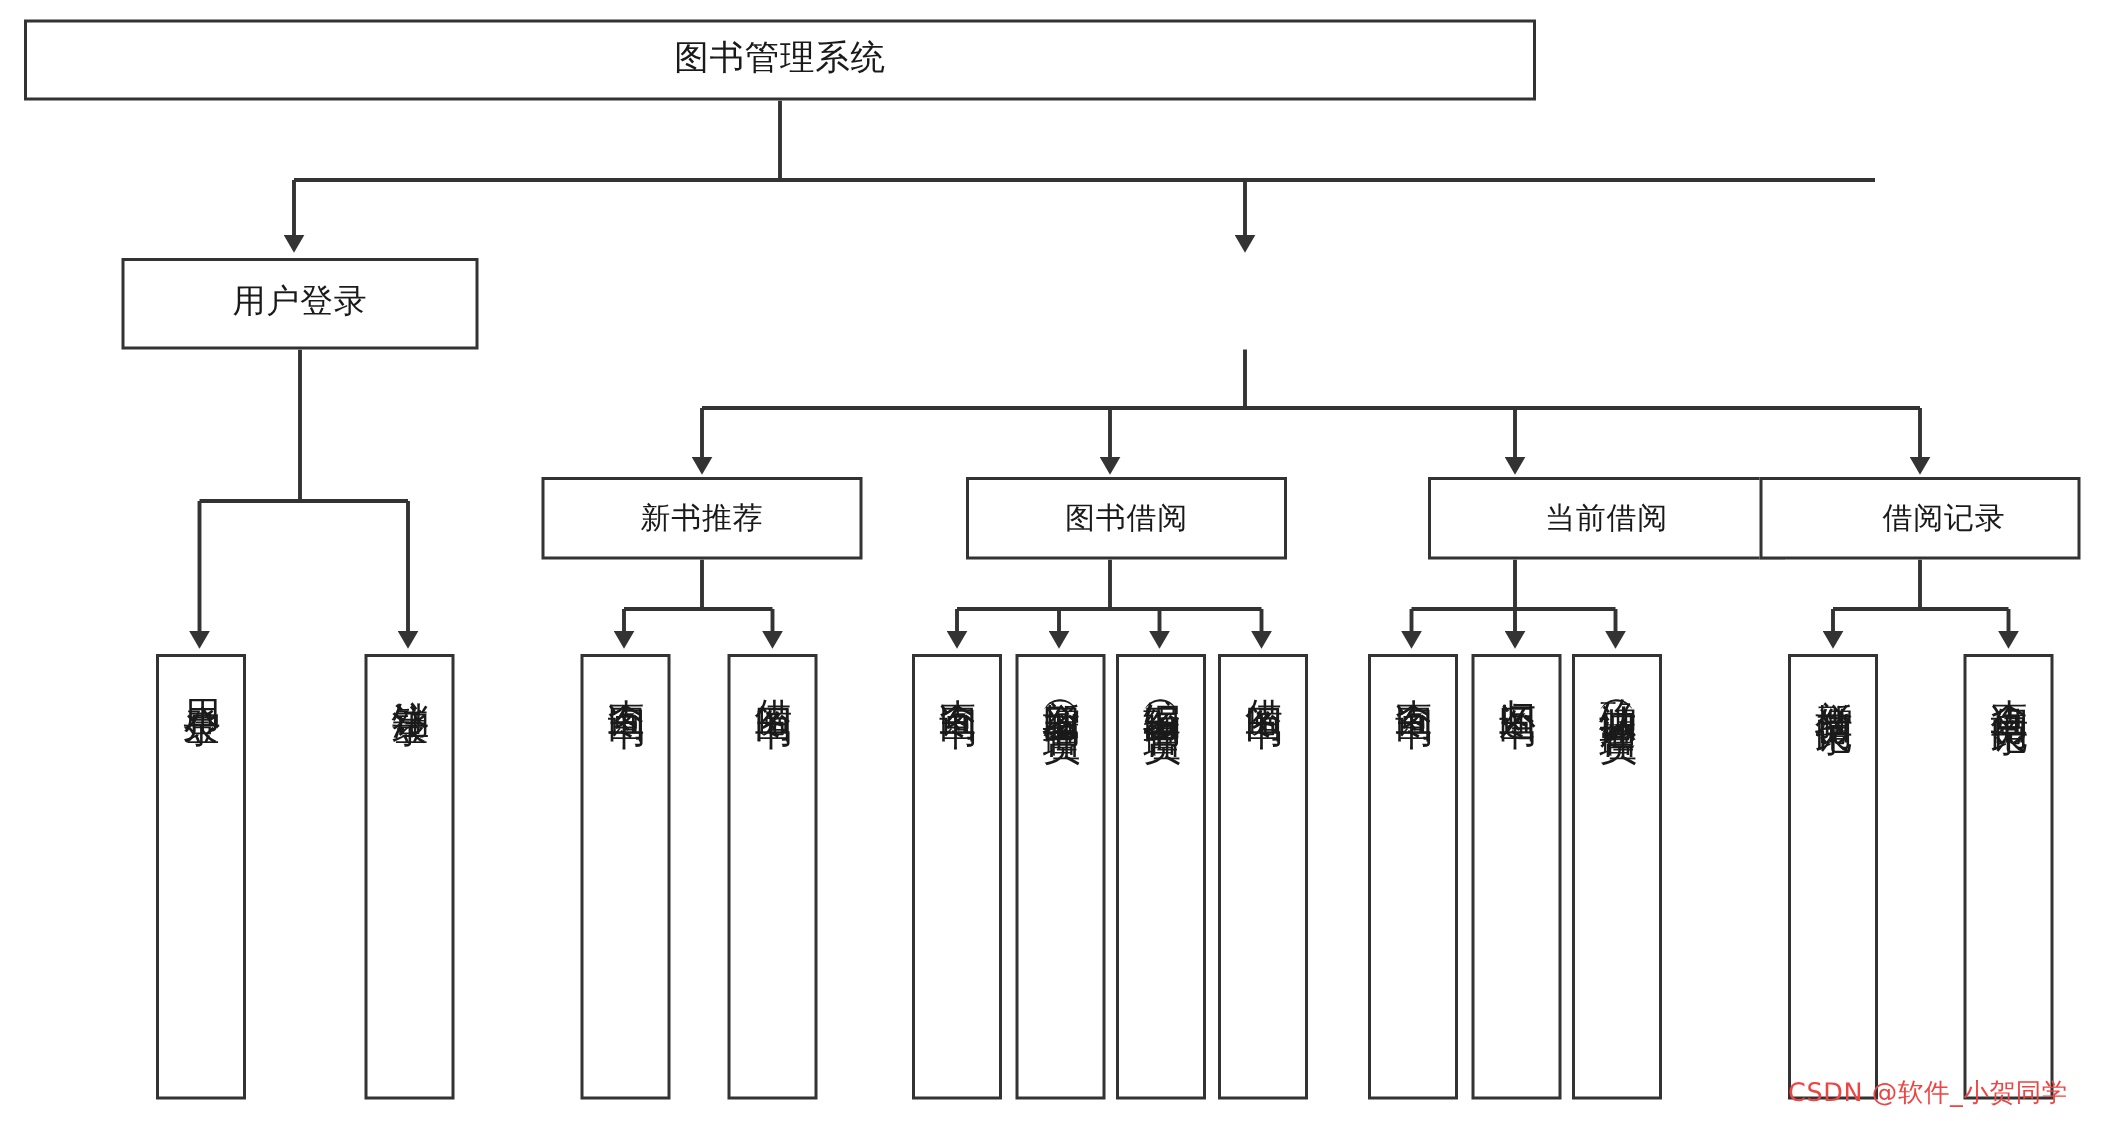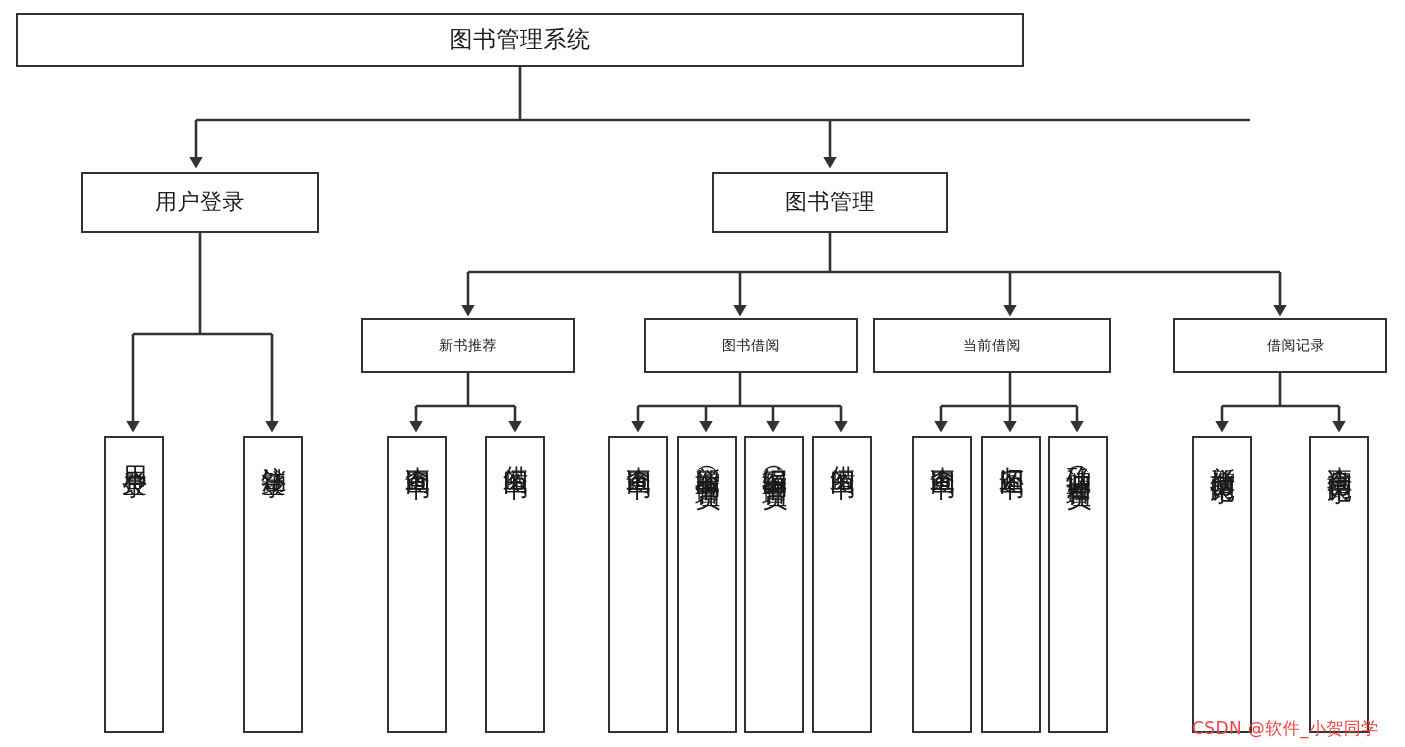--- a/index.html
+++ b/index.html
@@ -41,21 +41,21 @@
   }
   .node-label {
     display: block;
     line-height: 1.28;
     color: #1a1a1a;
     letter-spacing: 0.5px;
   }
   
   .lvl-root .node-label  { font-size: 23px; }
   .lvl-1 .node-label     { font-size: 22px; }
-  .lvl-2 .node-label     { font-size: 14px; }
+  .lvl-2 .node-label     { font-size: 20px; }
 
   
   .node.leaf {
     align-items: flex-start;
     justify-content: center;
     padding-top: 8px;
   }
   .node.leaf .node-label {
     writing-mode: vertical-rl;
     text-orientation: upright;
@@ -129,33 +129,30 @@
   </svg>
 
   <div class="node lvl-root" style="left:16px; top:13px; width:1008px; height:54px;">
     <span class="node-label">图书管理系统</span>
   </div>
 
   <div class="node lvl-1" style="left:81px; top:172px; width:238px; height:61px;">
     <span class="node-label">用户登录</span>
   </div>
 
-  <div class="node lvl-1" style="left:712px; top:172px; width:236px; height:61px;">
-    <span class="node-label">图书管理</span>
-  </div>
 
   <div class="node lvl-2" style="left:361px; top:318px; width:214px; height:55px;">
     <span class="node-label">新书推荐</span>
   </div>
 
   <div class="node lvl-2" style="left:633px; top:318px; width:214px; height:55px;margin-left:11px;">
     <span class="node-label">图书借阅</span>
   </div>
 
-  <div class="node lvl-2" style="left:873px; top:318px; width:238px; height:55px;">
+  <div class="node lvl-2" style="left:952px; top:318px; width:238px; height:55px;">
     <span class="node-label">当前借阅</span>
   </div>
 
   <div class="node lvl-2" style="left:1173px; top:318px; width:214px; height:55px;padding-left:32px;">
     <span class="node-label">借阅记录</span>
   </div>
 
   <div class="node leaf" style="left:104px; top:436px; width:60px; height:297px;">
     <span class="node-label">用户登录</span>
   </div>

